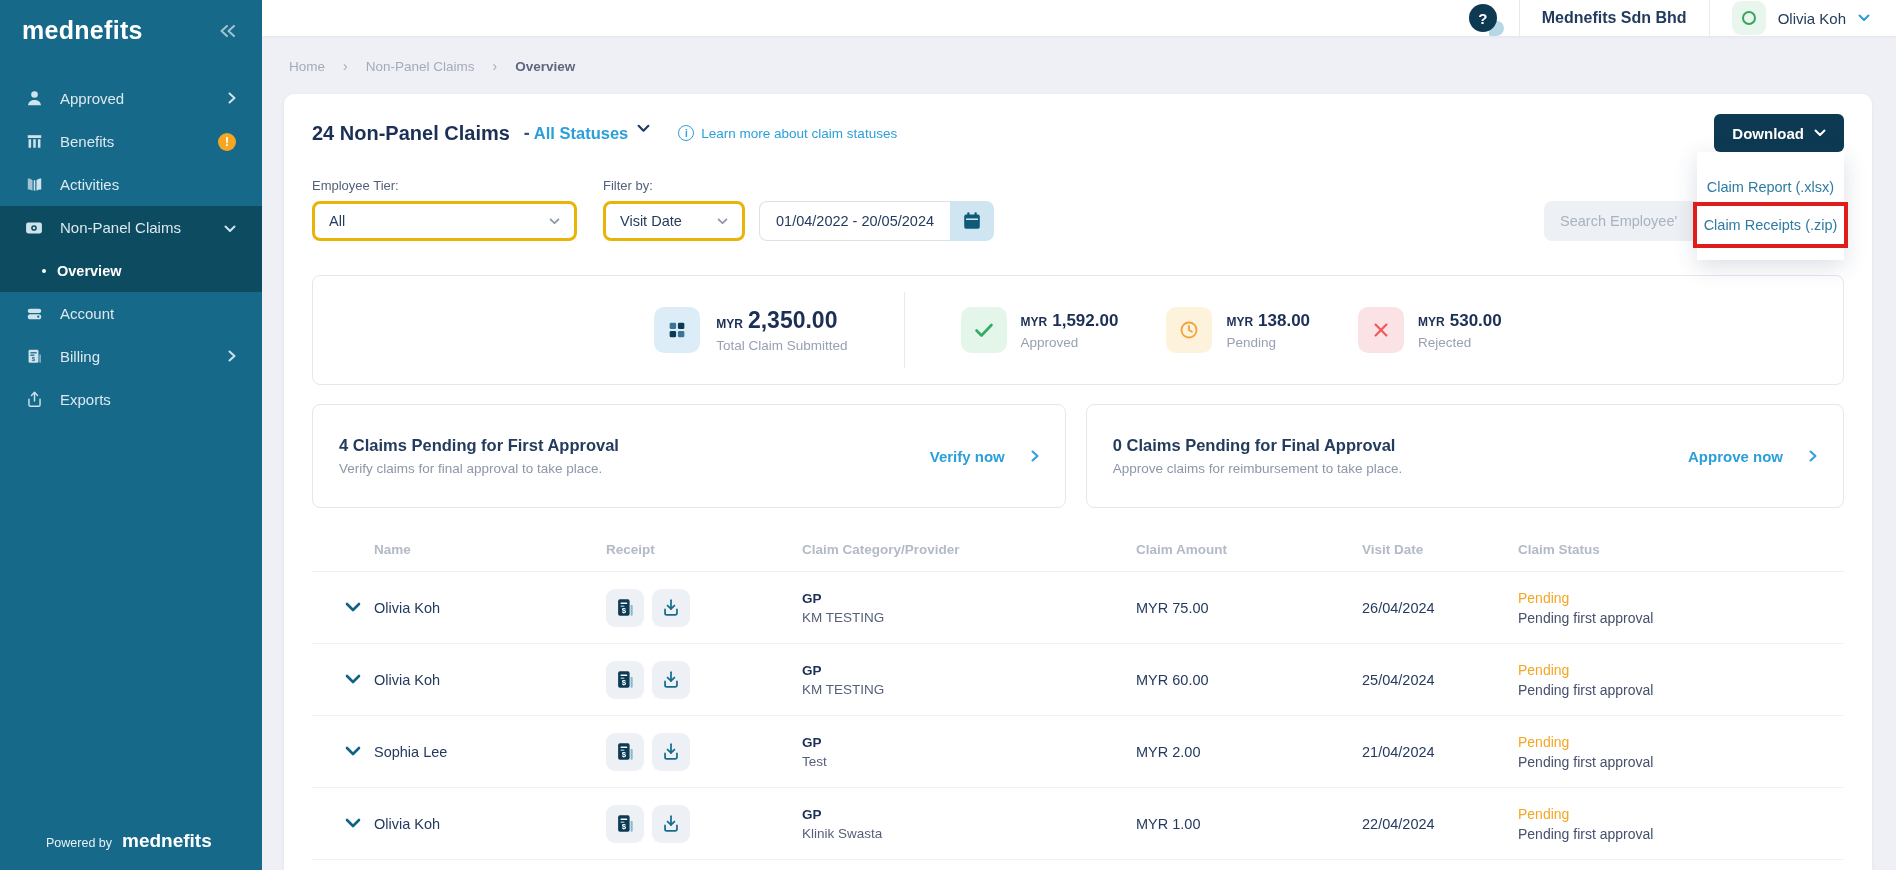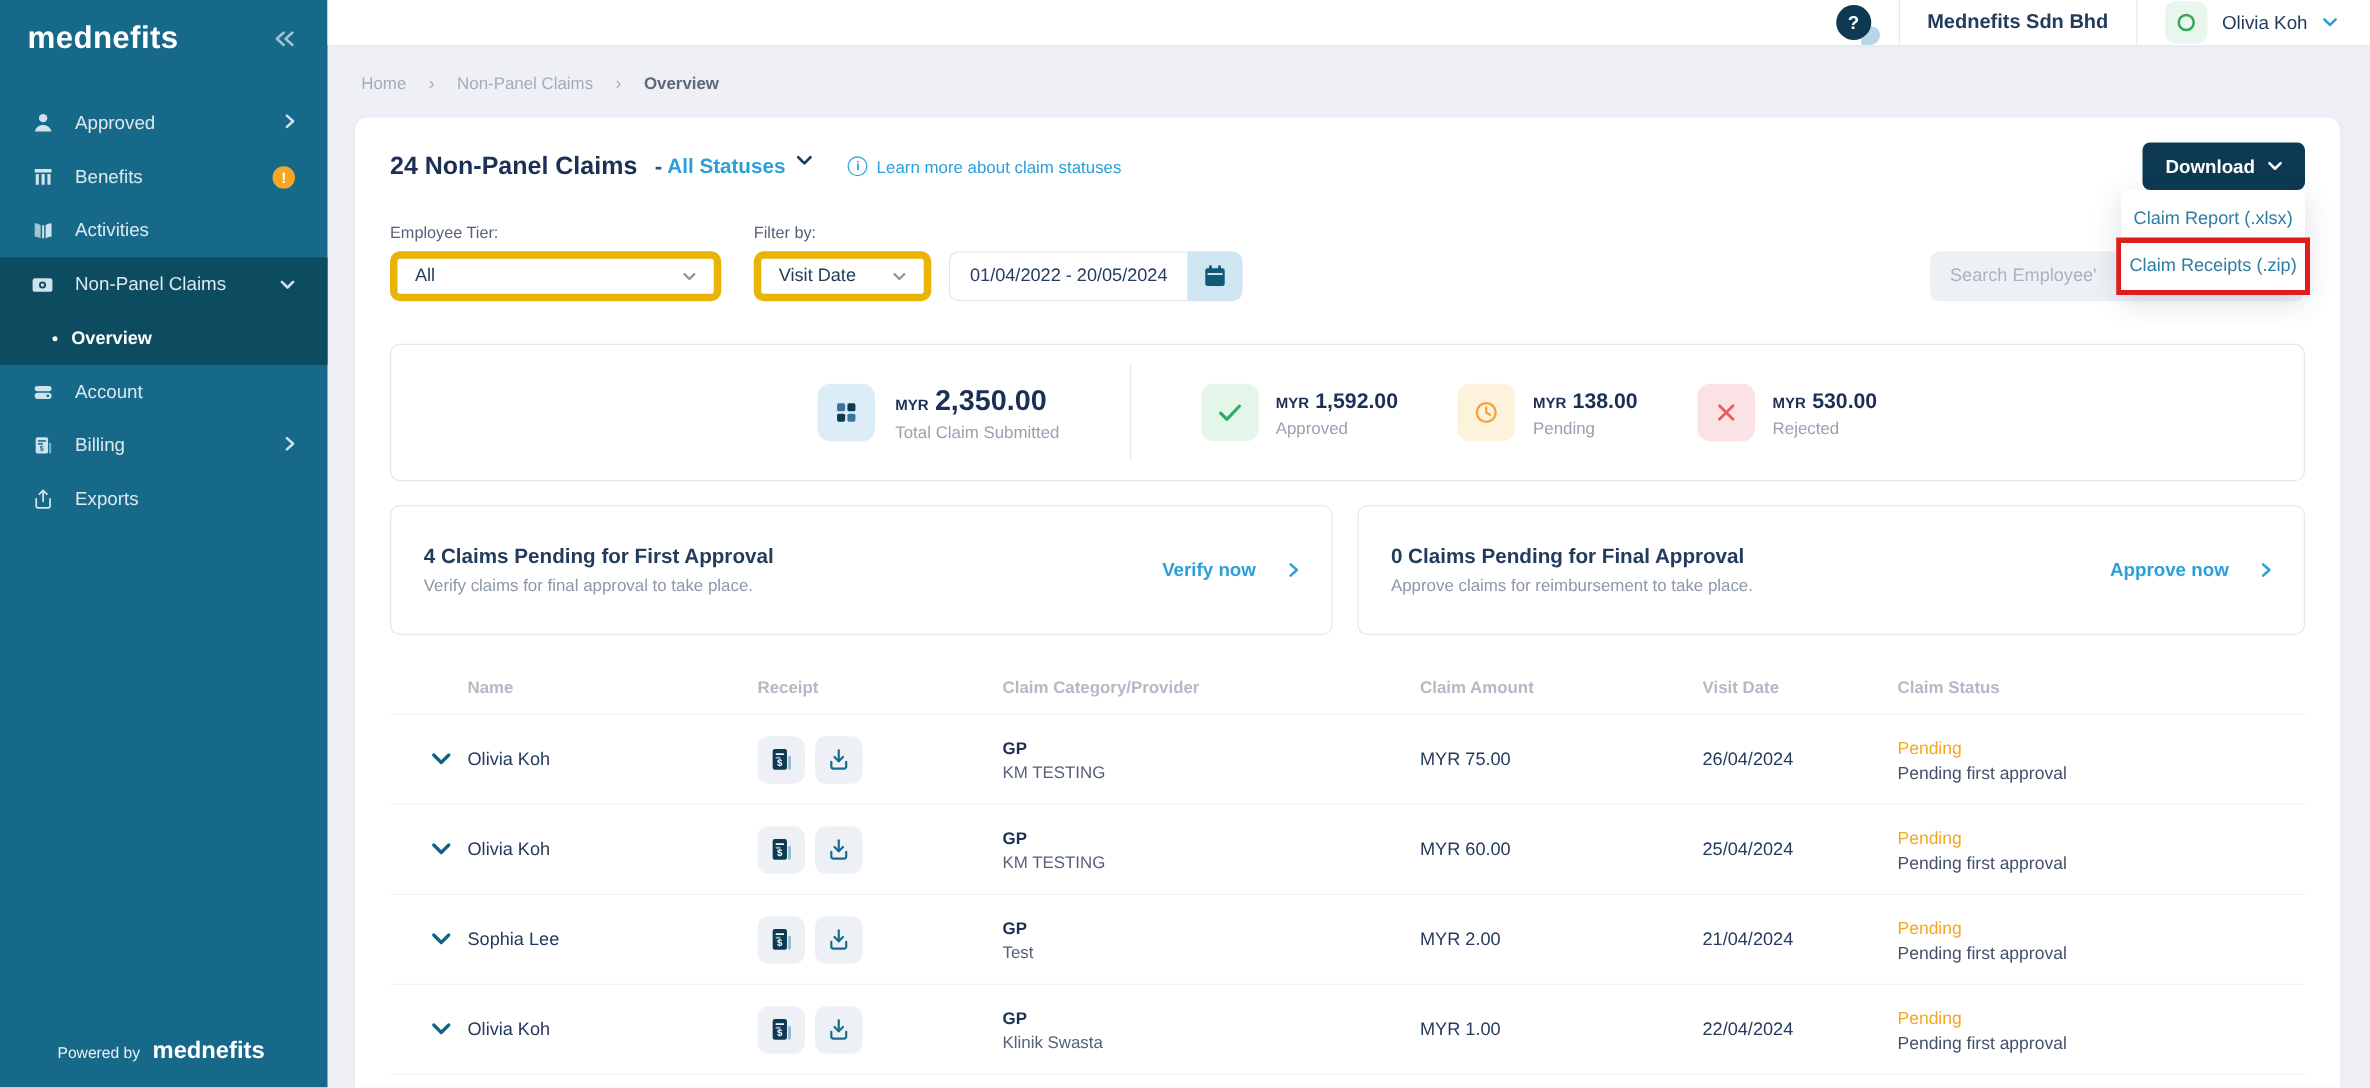--- a/index.html
+++ b/index.html
@@ -57,30 +57,30 @@
   .page-title{font-size:20px;font-weight:700;color:#1c2f55;}
   .title-dash{font-size:18px;font-weight:700;color:#35517c;margin:0 4px 0 14px;}
   .status-filter{display:flex;align-items:flex-start;gap:9px;color:#2b9fd9;font-size:16.5px;font-weight:600;cursor:pointer;}
   .learn{display:flex;align-items:center;gap:7px;margin-left:28px;color:#2b9fd9;font-size:13.5px;cursor:pointer;}
   .info-i{width:16px;height:16px;border-radius:50%;border:1.5px solid #2b9fd9;display:grid;place-items:center;
     font-size:10px;font-weight:700;color:#2b9fd9;}
   .dl-btn{margin-left:auto;height:38px;padding:0 18px;background:#0d3a52;color:#fff;border:none;border-radius:6px;
     font-size:15px;font-weight:700;display:flex;align-items:center;gap:10px;cursor:pointer;
     font-family:"Liberation Sans",sans-serif;}
   .dl-menu{position:absolute;top:58px;right:28px;width:147px;background:#fff;border-radius:0;z-index:20;
-    box-shadow:0 6px 22px rgba(30,50,90,.16);padding:4px 0;}
+    box-shadow:0 6px 22px rgba(30,50,90,.16);padding:16px 0;}
   .dl-item{height:38px;display:flex;align-items:center;justify-content:center;color:#2e7ba3;font-size:14.5px;cursor:pointer;}
   .dl-item.annotated{box-shadow:0 0 0 4px #e01d1d;}
 
   
   .filters{display:flex;align-items:flex-end;gap:26px;margin:20px 0 34px;}
   .fcol{display:flex;flex-direction:column;gap:8px;}
   .flabel{font-size:13px;color:#55617a;}
   .frow{display:flex;gap:14px;}
-  .select{display:flex;align-items:center;justify-content:space-between;padding:0 14px;border:6px solid #eab308;
+  .select{display:flex;align-items:center;justify-content:space-between;padding:0 14px;border:3px solid #eab308;
     border-radius:8px;height:40px;background:#fff;color:#233c5e;font-size:14.5px;cursor:pointer;}
   .w-tier{width:265px;}
   .w-filter{width:142px;}
   .dategroup{display:flex;cursor:pointer;}
   .dateinput{border:1px solid #dde2ea;border-right:none;border-radius:8px 0 0 8px;height:40px;display:flex;
     align-items:center;padding:0 16px;color:#233c5e;font-size:14.5px;background:#fff;}
   .calbtn{width:44px;height:40px;background:#cfe6f2;border:none;border-radius:0 8px 8px 0;display:grid;place-items:center;cursor:pointer;}
   .search{margin-left:auto;height:40px;width:300px;background:#edf0f4;border:none;border-radius:8px;
     padding:0 16px;font-size:14.5px;color:#233c5e;font-family:"Liberation Sans",sans-serif;}
   .search::placeholder{color:#a9b2c1;}

